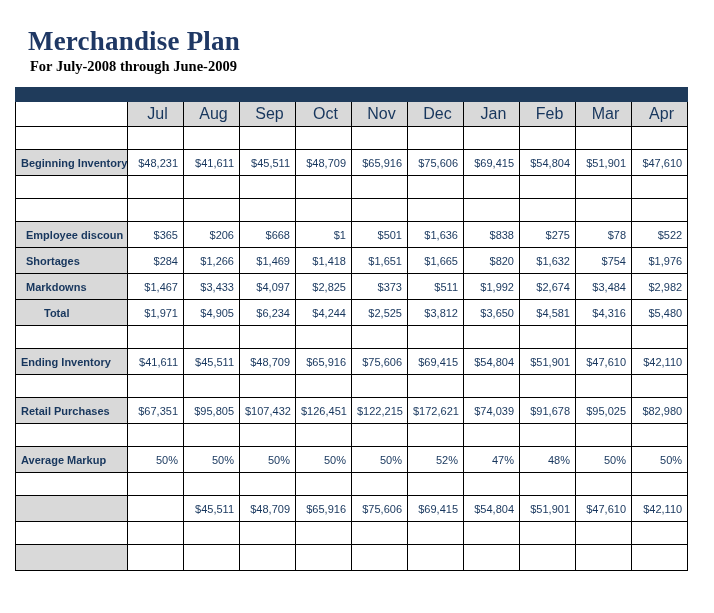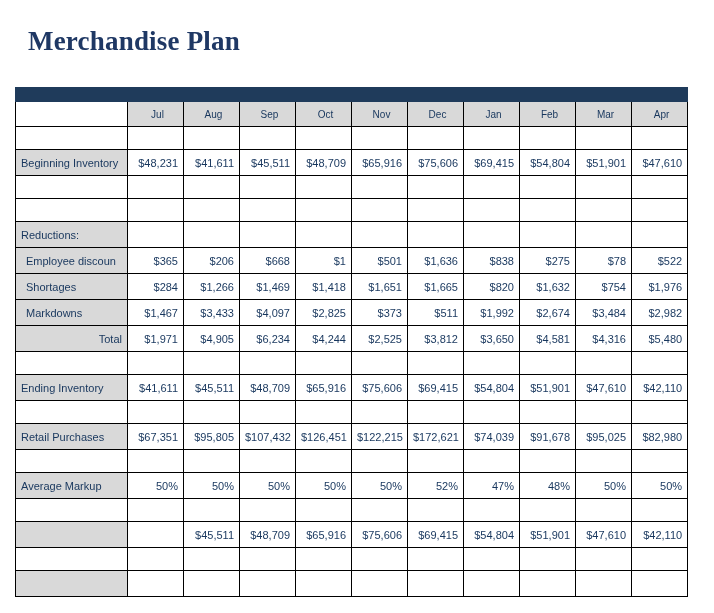--- a/index.html
+++ b/index.html
@@ -43,45 +43,47 @@
   }
   .bandrow td{
     background:#1F3B5B;
     border:1px solid #1F3B5B;
     height:13px;
     padding:0;
   }
   .hdr td{
     background:#D9D9D9;
     text-align:center;
-    font-size:10px;
+    font-size:16px;
     color:#17365D;
     height:24px;
     padding-left:9px;
   }
   .hdr td.corner{background:#ffffff;}
 
   .lbl{
     background:#D9D9D9 !important;
     color:#17365D;
     text-align:left;
     font-size:11px;
+    font-weight:bold;
   }
   .lbl.indent{padding-left:10px;}
-  .lbl.indent-c{padding-left:10px;text-align:right;}
+  .lbl.indent-c{padding-left:28px;text-align:left;}
   .num{text-align:right;}
   .spacer td{height:22px;}
   .spacer td.lbl{background:#ffffff !important;}
 </style>
 </head>
 <body>
 
 <div class="page">
 
   <div class="title">Merchandise Plan</div>
+  <div class="subtitle">For July-2008 through June-2009</div>
 
   <table class="grid">
     <colgroup>
       <col style="width:112px">
       <col style="width:56px">
         <col style="width:56px">
         <col style="width:56px">
       <col style="width:56px">
         <col style="width:56px">
         <col style="width:56px">
@@ -153,33 +155,20 @@
           <td class="num"></td>
           <td class="num"></td>
           <td class="num"></td>
           <td class="num"></td>
           <td class="num"></td>
           <td class="num"></td>
           <td class="num"></td>
           <td class="num"></td>
         </tr>
         <tr>
-          <td class="lbl">Reductions:</td>
-          <td class="num"></td>
-          <td class="num"></td>
-          <td class="num"></td>
-          <td class="num"></td>
-          <td class="num"></td>
-          <td class="num"></td>
-          <td class="num"></td>
-          <td class="num"></td>
-          <td class="num"></td>
-          <td class="num"></td>
-        </tr>
-        <tr>
           <td class="lbl indent">Employee discoun</td>
           <td class="num">$365</td>
           <td class="num">$206</td>
           <td class="num">$668</td>
           <td class="num">$1</td>
           <td class="num">$501</td>
           <td class="num">$1,636</td>
           <td class="num">$838</td>
           <td class="num">$275</td>
           <td class="num">$78</td>

